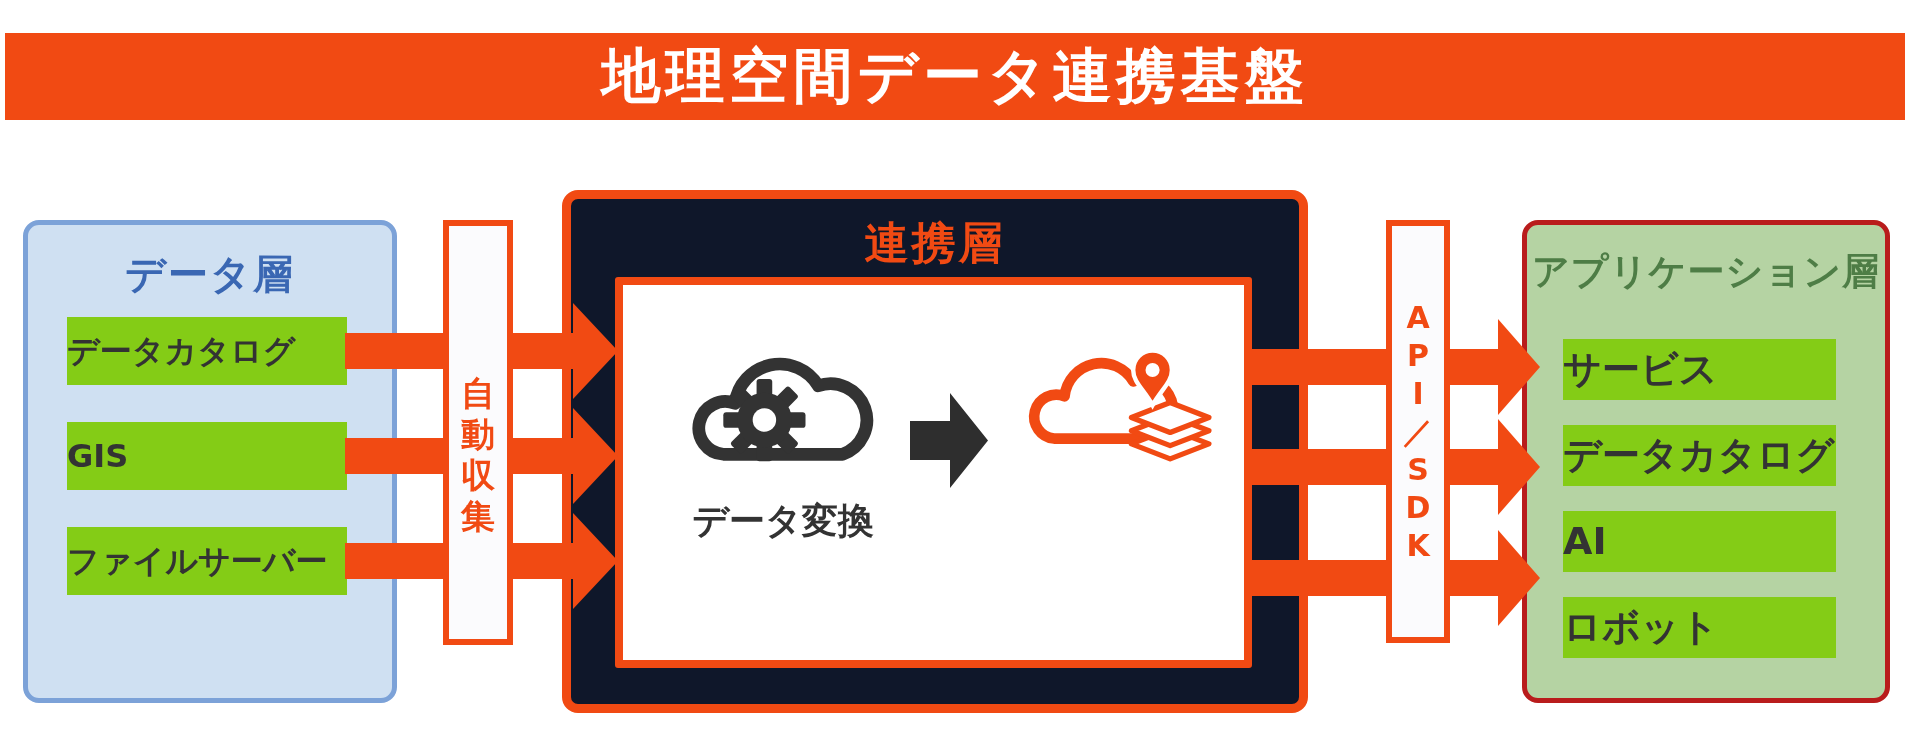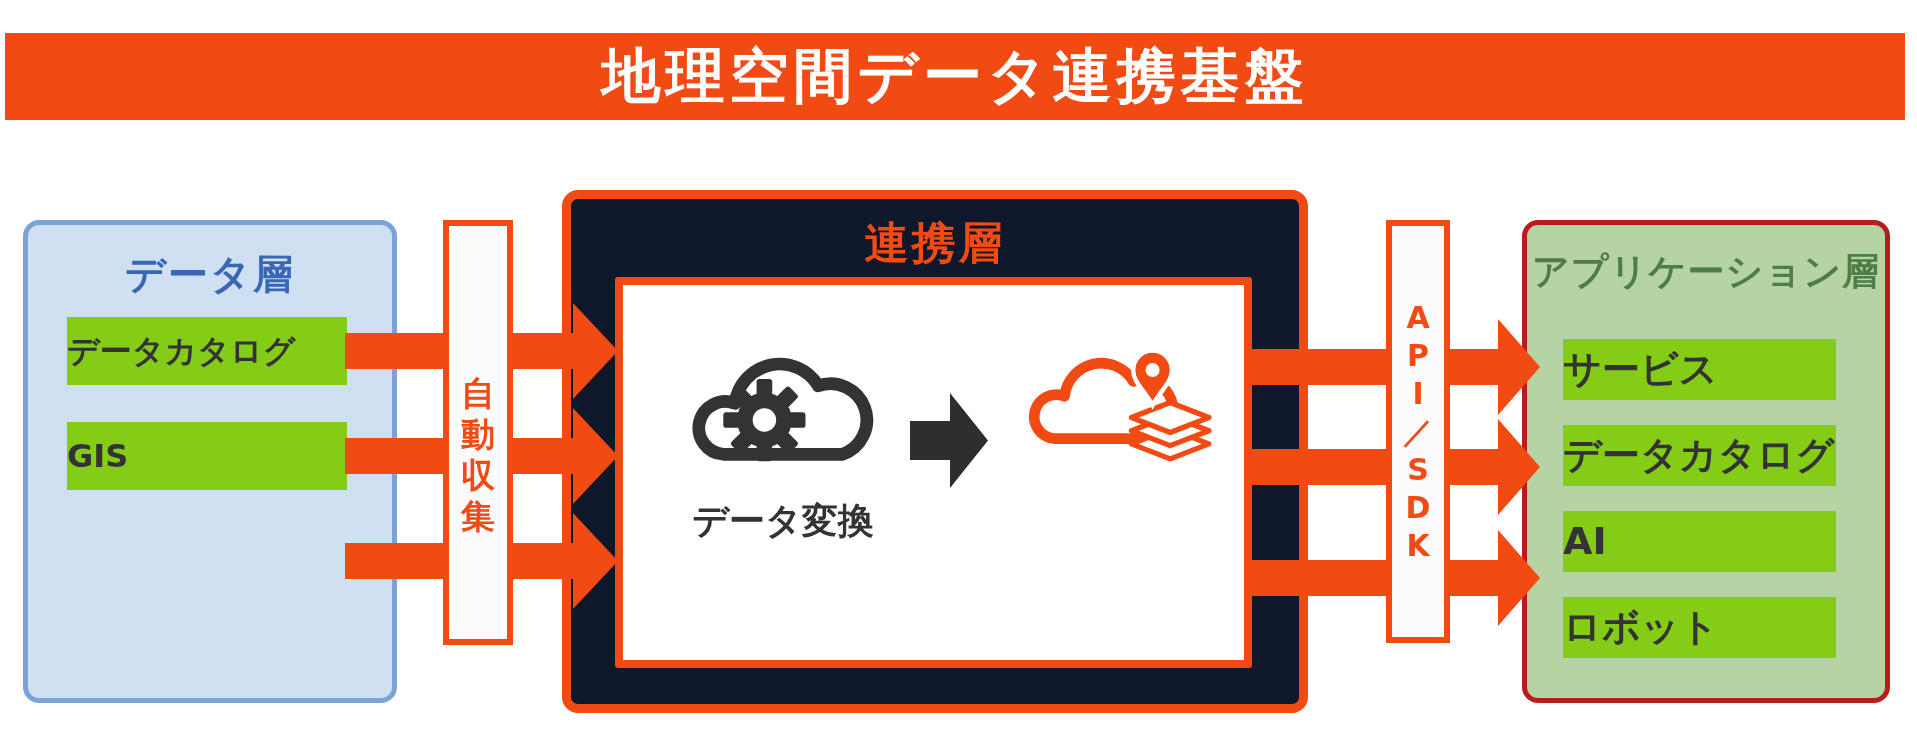--- a/index.html
+++ b/index.html
@@ -80,20 +80,21 @@
 <div id="canvas">
 
   <div class="banner">
     <div class="banner-title">地理空間データ連携基盤</div>
   </div>
 
   <div class="panel panel-blue">
     <div class="panel-title blue-title">データ層</div>
     <div class="item-box blue-item" style="top:92px">データカタログ</div>
     <div class="item-box blue-item" style="top:197px">GIS</div>
+    <div class="item-box blue-item" style="top:302px">ファイルサーバー</div>
   </div>
 
   <div class="panel-integration">
     <div class="integration-title">連携層</div>
     <div class="inner-box">
 
       <div class="icon-group group-conversion">
         <svg width="210" height="137" viewBox="0 0 210 140">
           <path d="M44 127 A27 27 0 1 1 56 75 A46 46 0 0 1 141 57 A32 32 0 1 1 166 127 Z" fill="#ffffff" stroke="#333333" stroke-width="13" stroke-linejoin="round"></path>
           <g transform="translate(86,92)" fill="#333333">

